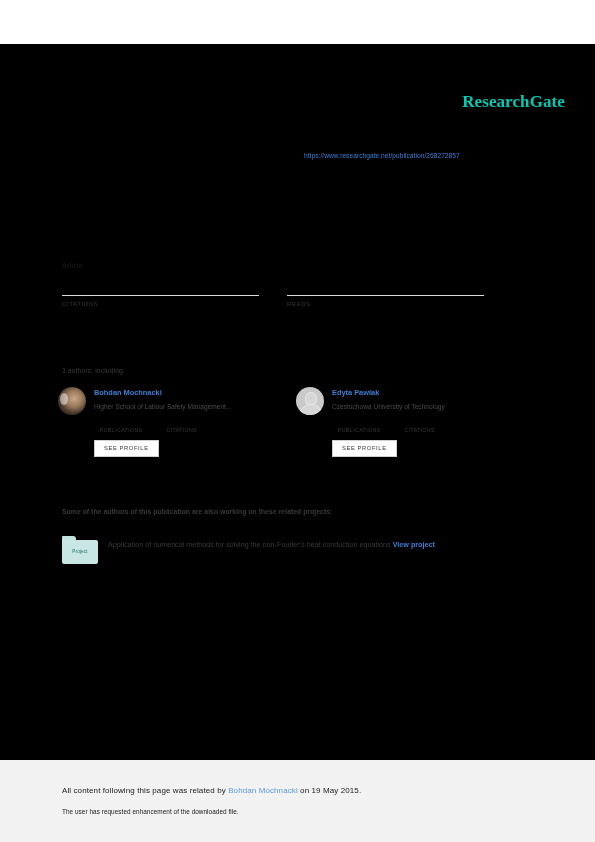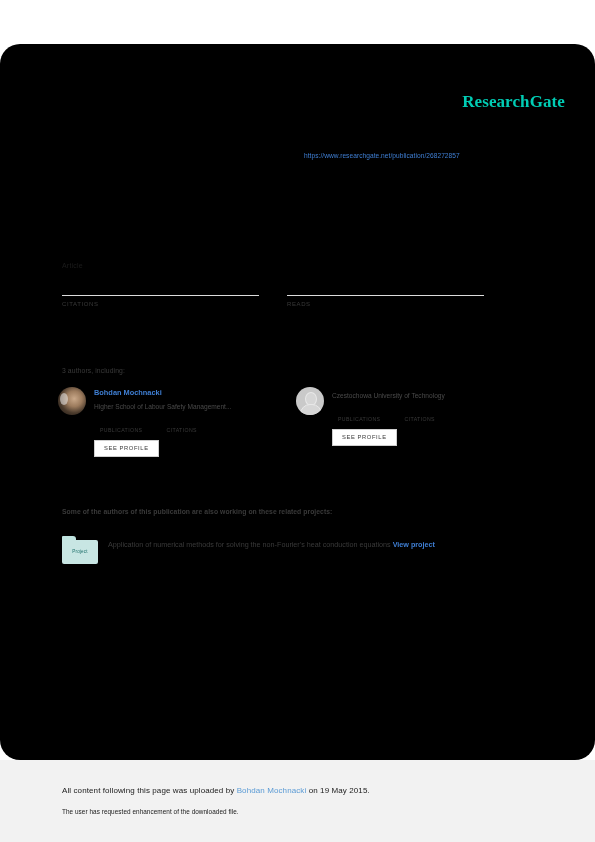--- a/index.html
+++ b/index.html
@@ -22,21 +22,20 @@
     width: 595px; height: 44px;
     background: #ffffff;
   }
 
   
   .dark-panel {
     position: absolute;
     left: 0; top: 44px;
     width: 595px; height: 716px;
     background: #000000;
-    border-radius: 20px;
   }
 
   
   .rg-logo {
     position: absolute;
     right: 30px;
     top: 48px;
     font-family: "Liberation Serif", serif;
     font-size: 17px;
     font-weight: bold;
@@ -360,20 +359,21 @@
         <div class="see-profile">SEE PROFILE</div>
       </div>
     </div>
 
     <div class="author-card">
       <div class="avatar">
         <div class="avatar-placeholder-head"></div>
         <div class="avatar-placeholder-body"></div>
       </div>
       <div class="author-info">
+        <div class="author-name">Edyta Pawlak</div>
         <div class="author-affil">Czestochowa University of Technology</div>
         <div class="author-stats">
           <div class="author-stat">
             <div class="author-stat-value"></div>
             <div class="author-stat-label">PUBLICATIONS</div>
           </div>
           <div class="author-stat">
             <div class="author-stat-value"></div>
             <div class="author-stat-label">CITATIONS</div>
           </div>
@@ -395,16 +395,16 @@
     <div class="project-text">
       <span>Application of numerical methods for solving the non-Fourier's heat conduction equations</span>
       <span class="view-project-link">View project</span>
     </div>
   </div>
 
 </div>
 
 <div class="footer">
   <div class="footer-line1">
-    <span>All content following this page was uploaded by </span><span class="footer-author-link">Bohdan Mochnacki</span><span> on 19 May 2015.</span>
+    <span>All content following this page was related by </span><span class="footer-author-link">Bohdan Mochnacki</span><span> on 19 May 2015.</span>
   </div>
   <div class="footer-line2">The user has requested enhancement of the downloaded file.</div>
 </div>
 
 </body></html>

